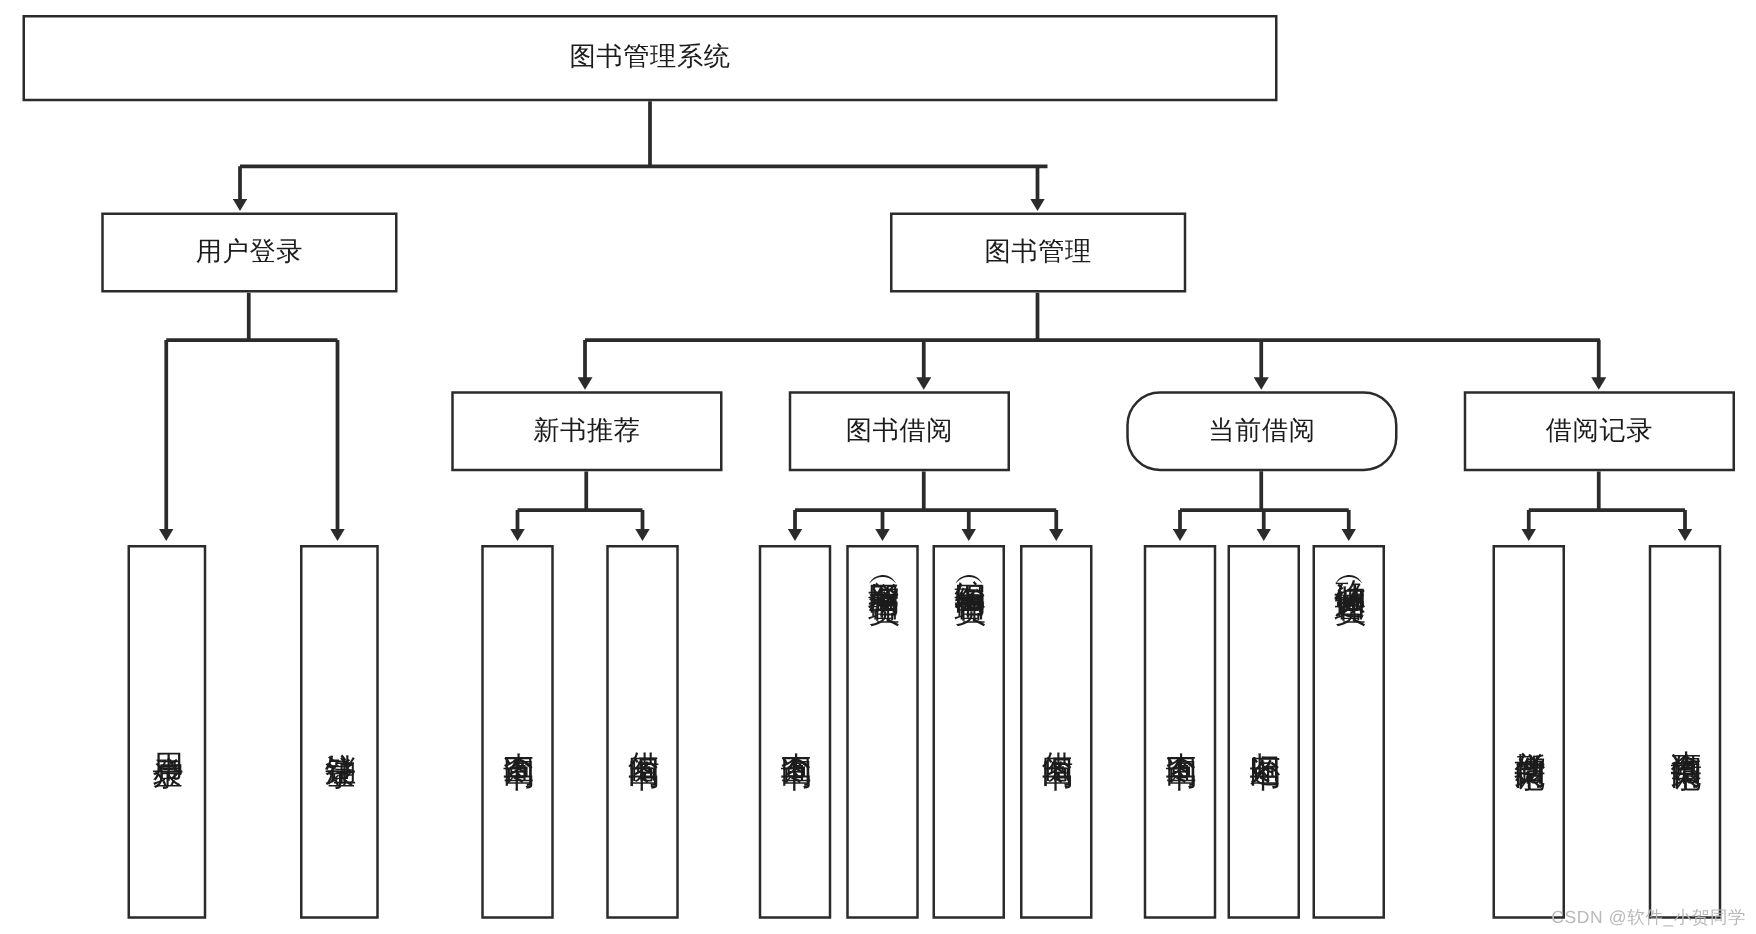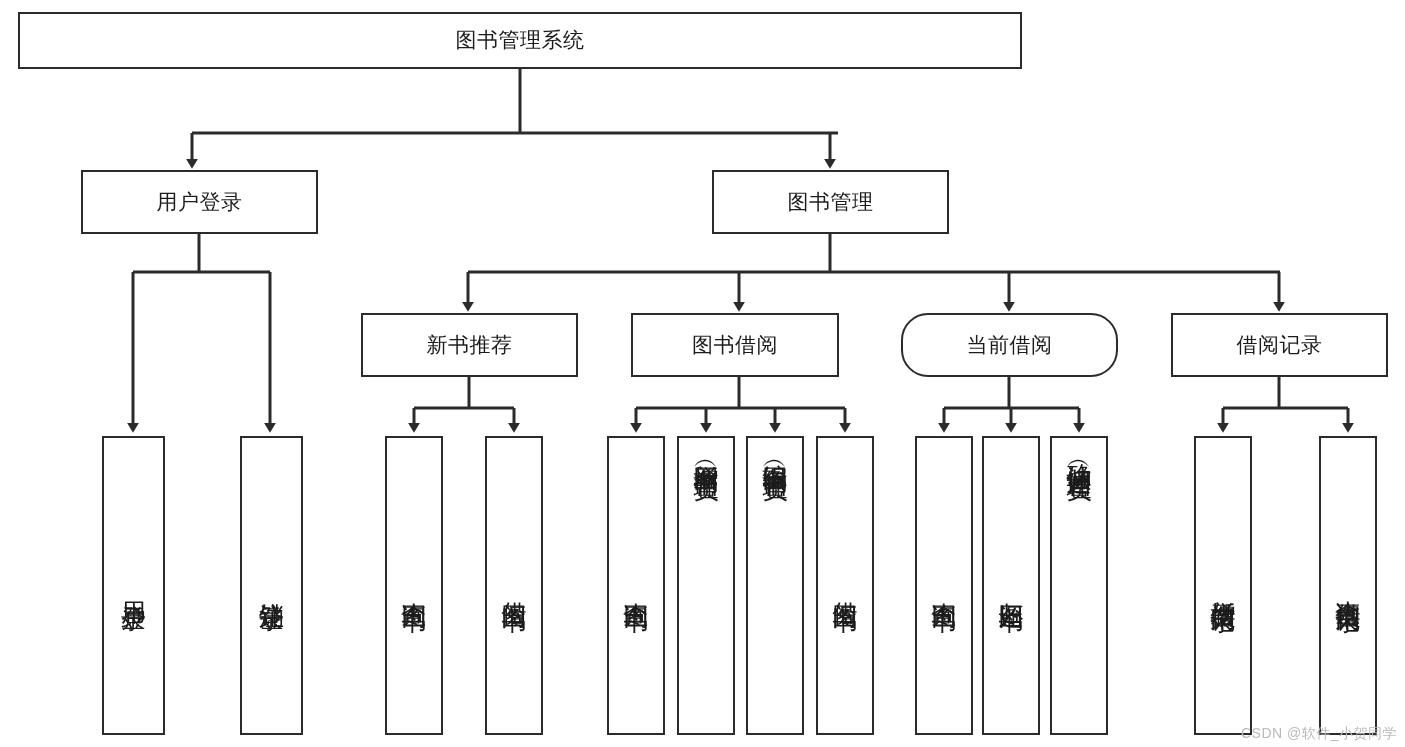--- a/index.html
+++ b/index.html
@@ -126,35 +126,35 @@
       <path d="M1011,408 L1011,424" marker-end="url(#arrow)"></path>
       <path d="M1079,408 L1079,424" marker-end="url(#arrow)"></path>
 
       <path d="M1279,377 L1279,408"></path>
       <path d="M1223,408 L1348,408"></path>
       <path d="M1223,408 L1223,424" marker-end="url(#arrow)"></path>
       <path d="M1348,408 L1348,424" marker-end="url(#arrow)"></path>
     </g>
   </svg>
 
-  <div class="node horizontal level-root" style="left:18px; top:12px; width:1004px; height:57px;justify-content:center;">
+  <div class="node horizontal level-root" style="left:18px; top:12px; width:1004px; height:69px;justify-content:center;">
     <span class="node-label">图书管理系统</span>
   </div>
 
   <div class="node horizontal" style="left:81px; top:170px; width:237px; height:64px;">
     <span class="node-label">用户登录</span>
   </div>
   <div class="node horizontal" style="left:712px; top:170px; width:237px; height:64px;">
     <span class="node-label">图书管理</span>
   </div>
 
   <div class="node horizontal" style="left:361px; top:313px; width:217px; height:64px;">
     <span class="node-label">新书推荐</span>
   </div>
-  <div class="node horizontal" style="left:631px; top:313px; width:208px; height:64px;">
+  <div class="node horizontal" style="left:631px; top:313px; width:177px; height:64px;">
     <span class="node-label">图书借阅</span>
   </div>
   <div class="node horizontal" style="left:901px; top:313px; width:217px; height:64px;border-radius:27px;">
     <span class="node-label">当前借阅</span>
   </div>
   <div class="node horizontal" style="left:1171px; top:313px; width:217px; height:64px;justify-content:center;">
     <span class="node-label">借阅记录</span>
   </div>
 
   <div class="node leaf leaf-center" style="left:102px; top:436px; width:63px; height:299px;">

